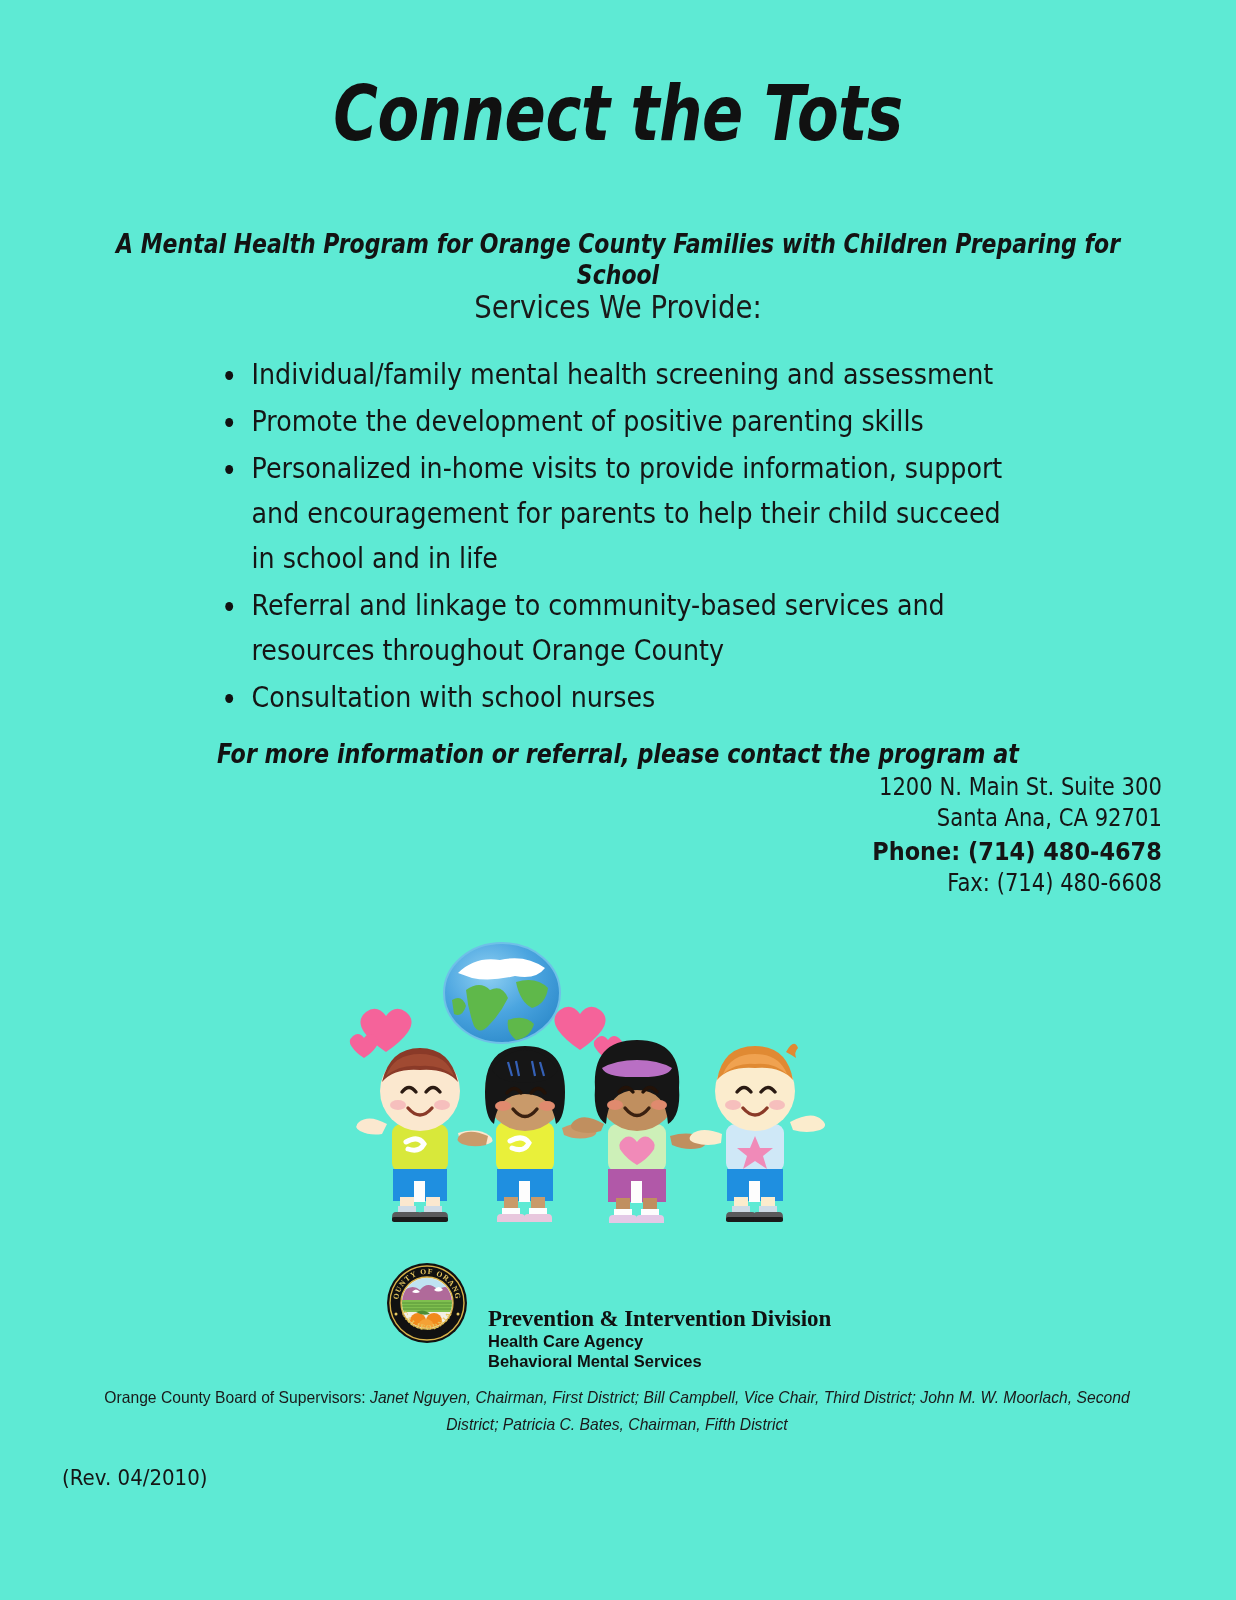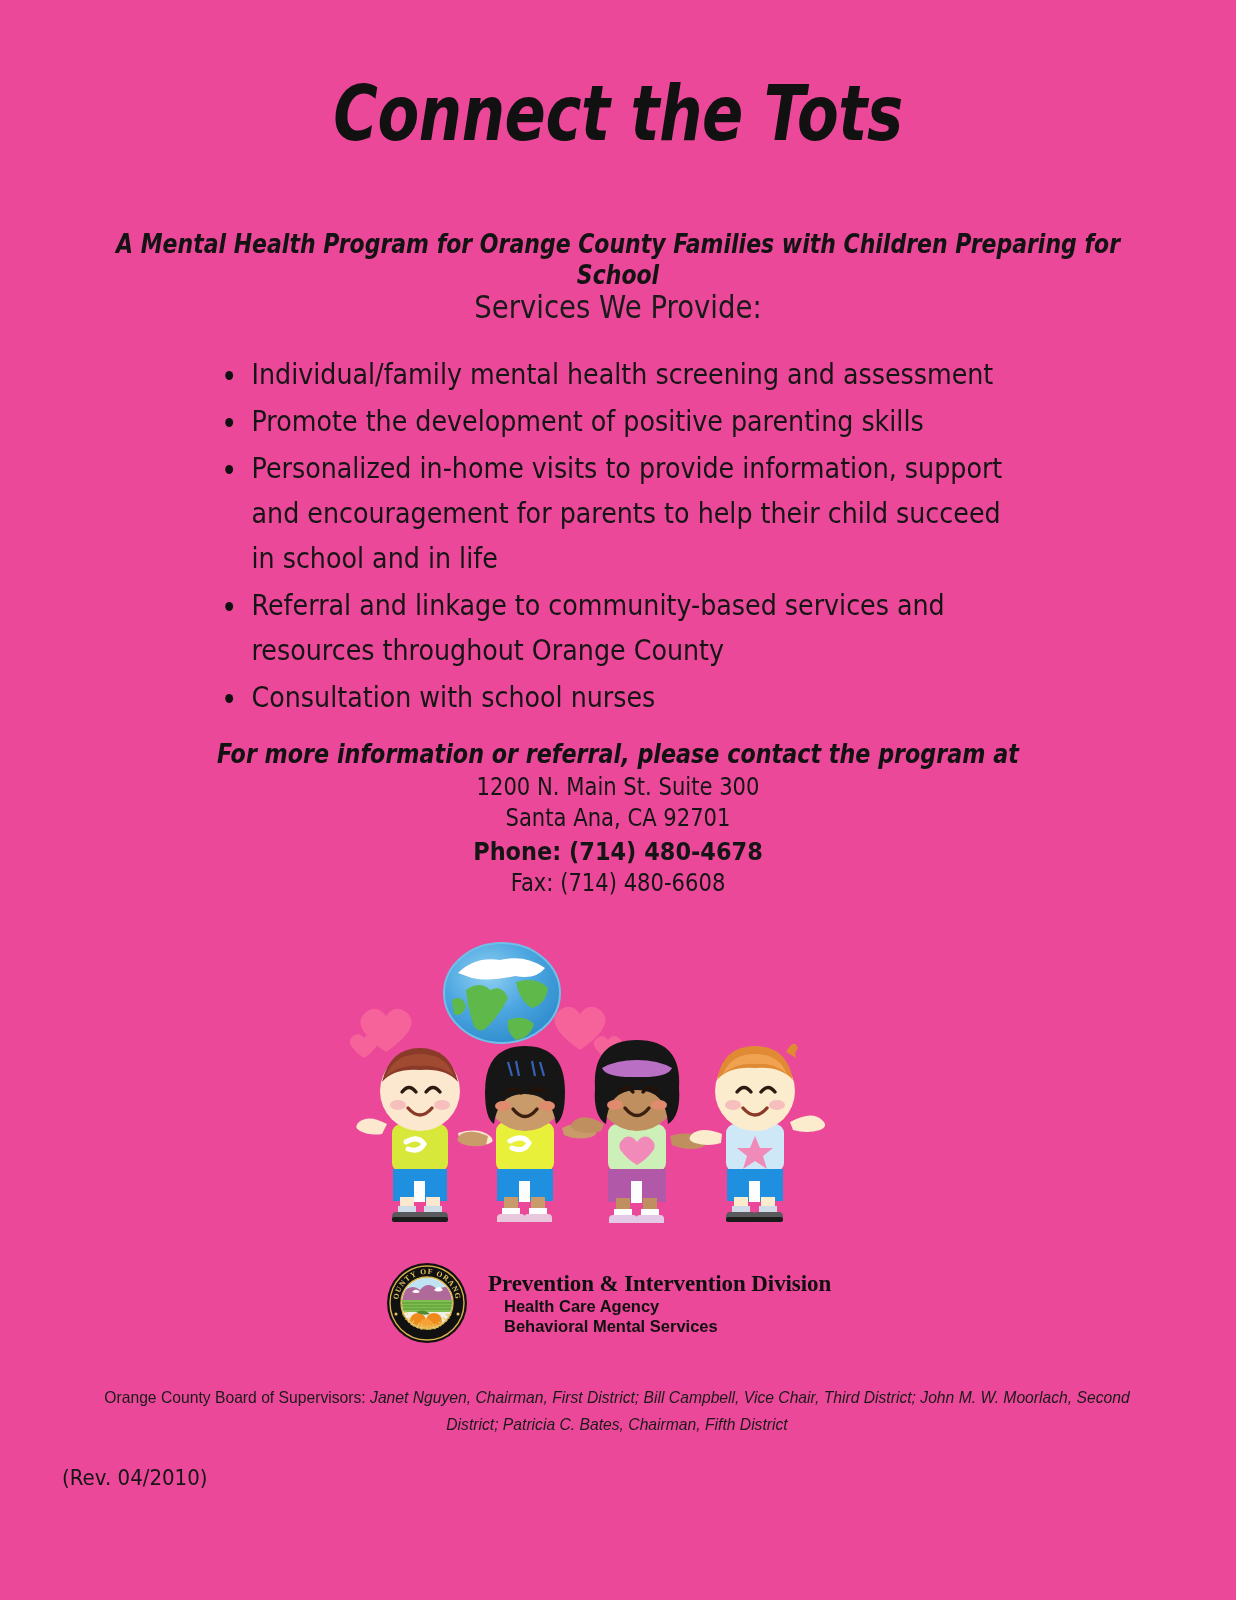--- a/index.html
+++ b/index.html
@@ -9,21 +9,21 @@
     background: #ffffff;
   }
   body {
     font-family: "Liberation Sans", sans-serif;
     color: #121212;
   }
   #page {
     position: relative;
     width: 1236px;
     height: 1600px;
-    background: #ec4899;
+    background: #5eead4;
     overflow: hidden;
     margin: 0 auto;
   }
 
   
   .title {
     position: absolute;
     top: 74px;
     left: 0;
     width: 1236px;
@@ -114,21 +114,21 @@
     font-style: italic;
     transform: scaleX(0.84);
     transform-origin: center top;
     color: #121212;
   }
   .contact-lines {
     position: absolute;
     top: 772px;
     left: 0;
     width: 1236px;
-    text-align: center;
+    text-align: right;
   }
   .contact-lines div {
     font-family: "DejaVu Sans", sans-serif;
     font-size: 24px;
     line-height: 31px;
     color: #151515;
     transform: scaleX(0.88);
   }
   .contact-lines div.phone {
     font-weight: bold;
@@ -167,28 +167,28 @@
     top: 9px;
     width: 360px;
   }
   .logo-title {
     font-family: "Liberation Serif", serif;
     font-weight: bold;
     font-size: 23px;
     line-height: 25px;
     color: #101010;
     letter-spacing: -0.1px;
+    margin-top: 35px;
   }
   .logo-sub {
     font-family: "Liberation Sans", sans-serif;
     font-weight: bold;
     font-size: 16.5px;
     line-height: 20px;
     color: #101010;
-    margin-left: 16px;
   }
 
   
   .board-footer {
     position: absolute;
     top: 1384px;
     left: 62px;
     width: 1110px;
     text-align: center;
     font-family: "Liberation Sans", sans-serif;

